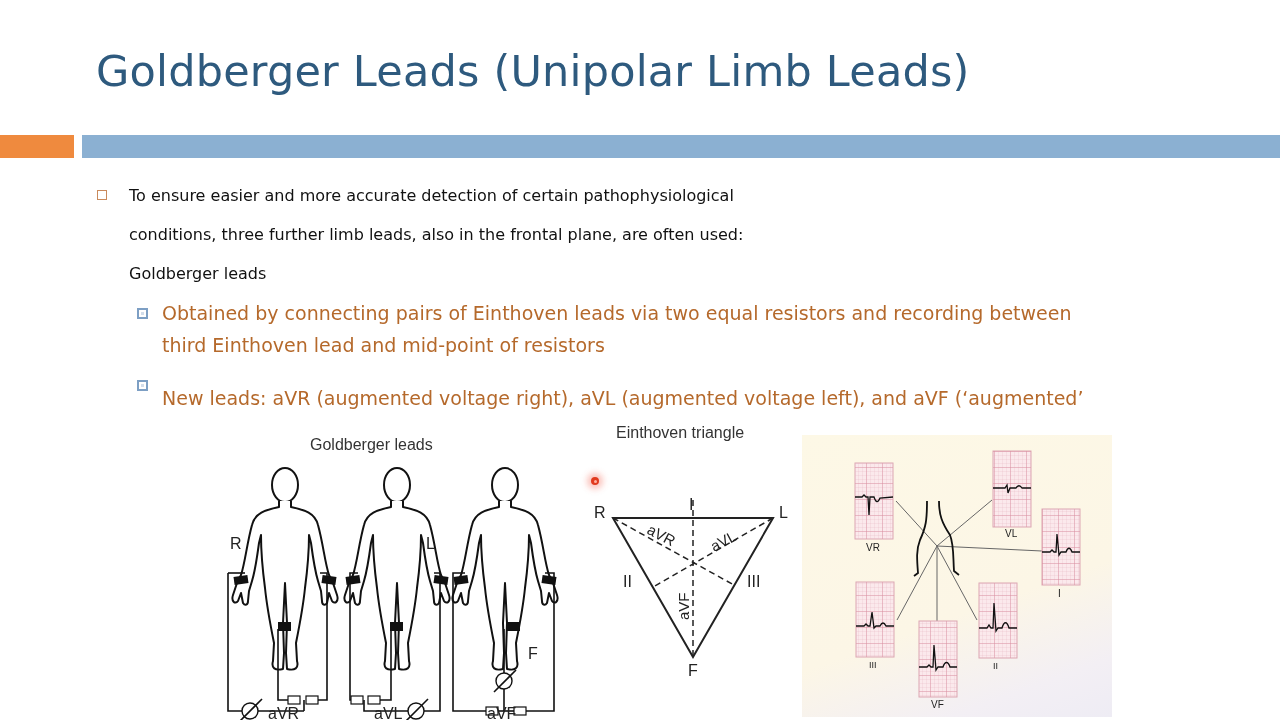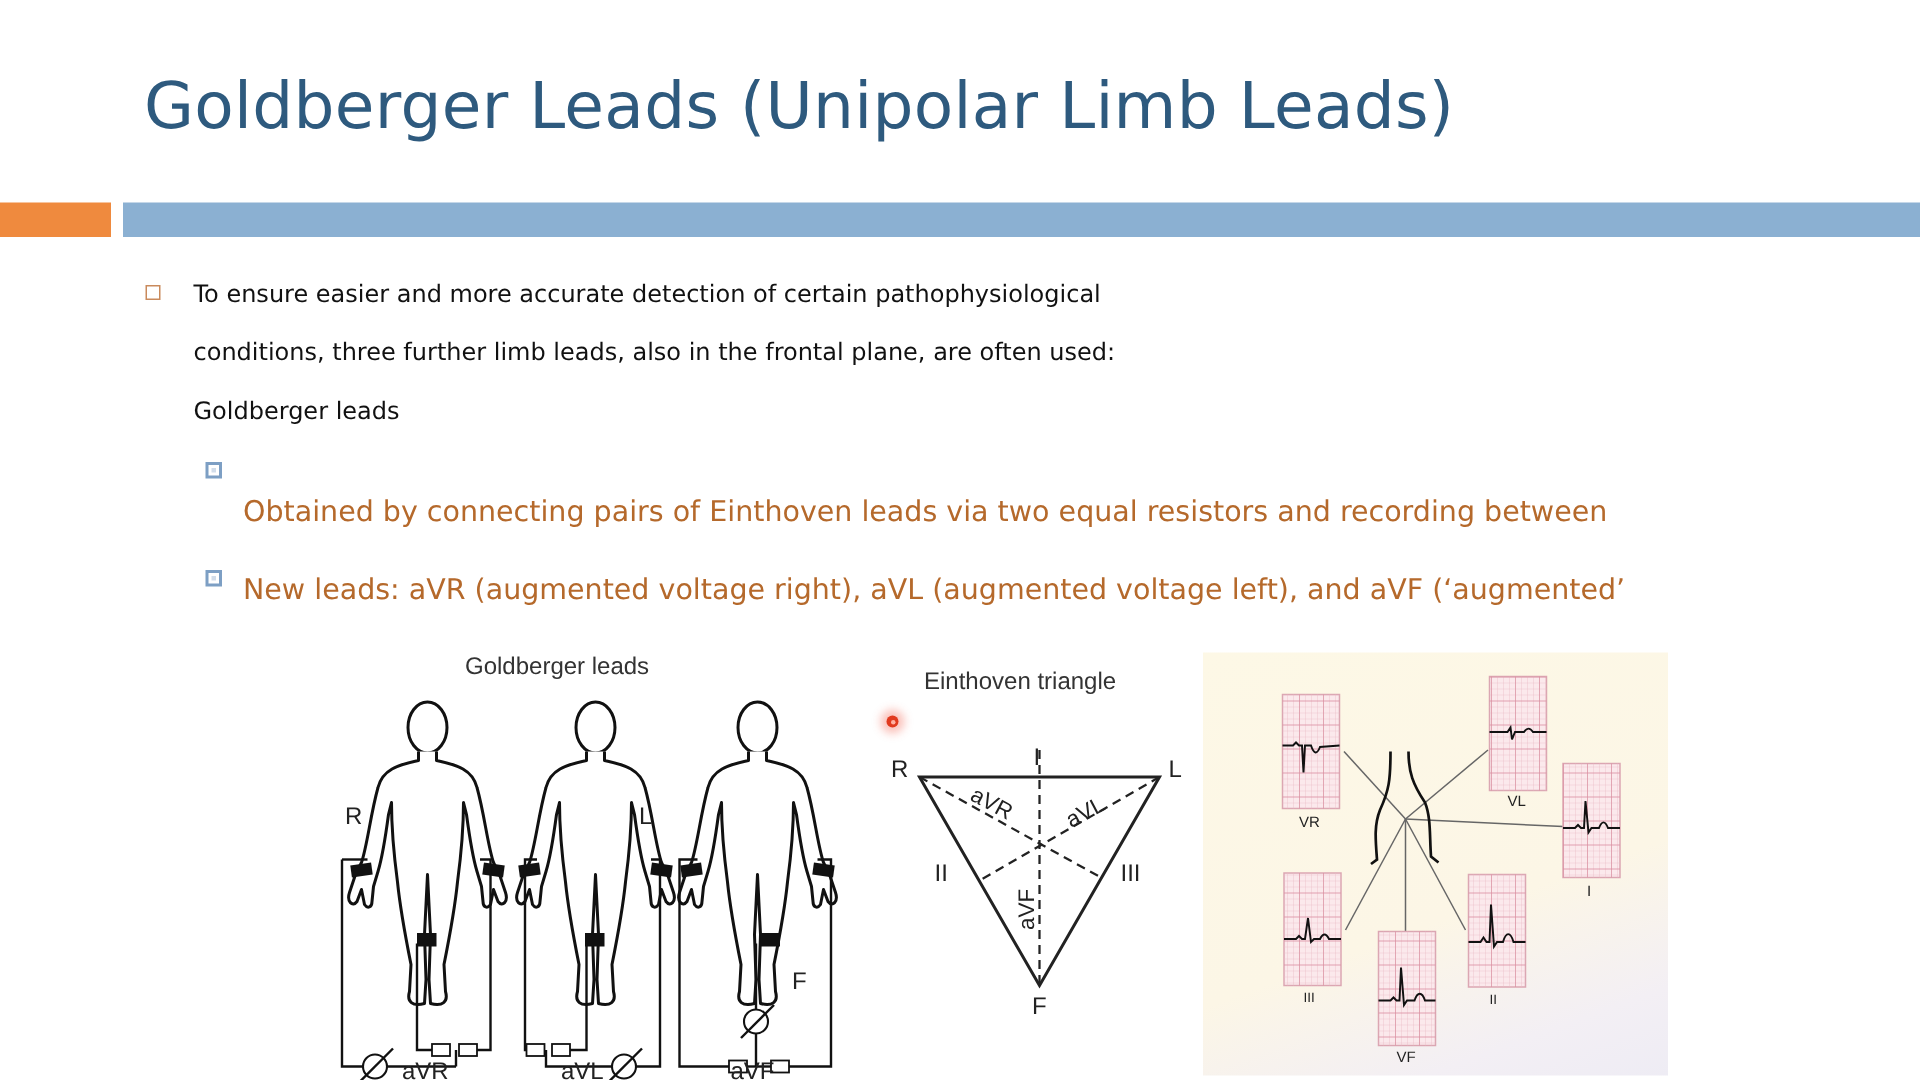--- a/index.html
+++ b/index.html
@@ -4,21 +4,21 @@
 <style>
   html, body { margin:0; padding:0; }
   body { width:1280px; height:720px; background:#ffffff; position:relative; overflow:hidden;
          font-family:"DejaVu Sans", sans-serif; }
   .title { position:absolute; left:96px; top:46px; font-size:43px; color:#2e5a7e; letter-spacing:0.2px;
            font-family:"DejaVu Sans", sans-serif; font-weight:normal; white-space:nowrap; }
   .bar-orange { position:absolute; left:0; top:135px; width:74px; height:23px; background:#ef8a3e; }
   .bar-blue { position:absolute; left:82px; top:135px; width:1198px; height:23px; background:#8bb0d2; }
   .b1 { position:absolute; left:129px; top:176px; width:1000px; font-size:16px; line-height:39px; color:#111; }
   .b1-mark { position:absolute; left:97px; top:190px; width:10px; height:10px; border:1.5px solid #c98a5c; box-sizing:border-box; }
-  .b2 { position:absolute; left:162px; width:1060px; font-size:19px; line-height:32px; color:#b5692b;margin-top:28px; }
+  .b2 { position:absolute; left:162px; width:1060px; font-size:19px; line-height:32px; color:#b5692b; }
   .b2-mark { position:absolute; left:137px; width:11px; height:11px; border:2px solid #7d9fc4; box-sizing:border-box; }
   .b2-mark::after { content:""; position:absolute; left:2px; top:2px; width:3px; height:3px; background:#7d9fc4; opacity:0.35; }
   .fig { position:absolute; }
   .cap { position:absolute; font-size:16px; color:#333; font-family:"Liberation Sans", sans-serif; white-space:nowrap; }
   .ecg-panel { position:absolute; left:802px; top:435px; width:310px; height:282px;
                background:linear-gradient(160deg,#fdf8e6 0%, #fcf6e6 60%, #f3eff4 85%, #eeecf4 100%); }
   .pointer { position:absolute; left:591px; top:477px; width:8px; height:8px; border-radius:50%;
              background:#e13a1e; box-shadow:0 0 6px 4px rgba(240,80,60,0.35); }
   .pointer::after { content:""; position:absolute; left:2.5px; top:2.5px; width:3px; height:3px; border-radius:50%; background:#ffb0a0; }
   svg text { font-family:"Liberation Sans", sans-serif; }
@@ -33,24 +33,25 @@
 <div class="b1-mark"></div>
 <div class="b1">
   <div>To ensure easier and more accurate detection of certain pathophysiological</div>
   <div>conditions, three further limb leads, also in the frontal plane, are often used:</div>
   <div>Goldberger leads</div>
 </div>
 
 <div class="b2-mark" style="top:308px"></div>
 <div class="b2" style="top:297px">
   <div>Obtained by connecting pairs of Einthoven leads via two equal resistors and recording between</div>
+  <div>third Einthoven lead and mid-point of resistors</div>
 </div>
 
 <div class="b2-mark" style="top:380px"></div>
-<div class="b2" style="top:349px">
+<div class="b2" style="top:382px">
   <div>New leads: aVR (augmented voltage right), aVL (augmented voltage left), and aVF (‘augmented’</div>
 </div>
 
 <div class="cap" style="left:310px; top:436px;">Goldberger leads</div>
 <svg class="fig" style="left:220px; top:455px;" width="360" height="265">
   <defs>
     <g id="body">
 
       <ellipse cx="0" cy="22" rx="13" ry="17" fill="#fff" stroke="#111" stroke-width="2"></ellipse>
 
@@ -103,21 +104,21 @@
     <polyline points="306,256 334,256 334,118 325,118" fill="none" stroke="#111" stroke-width="1.6"></polyline>
     <line x1="284" y1="174" x2="284" y2="218" stroke="#111" stroke-width="1.6"></line>
     <circle cx="284" cy="226" r="8" fill="#fff" stroke="#111" stroke-width="1.4"></circle>
     <line x1="274" y1="237" x2="296" y2="215" stroke="#111" stroke-width="1.6"></line>
     <line x1="284" y1="234" x2="284" y2="256" stroke="#111" stroke-width="1.6"></line>
     <text x="308" y="204" font-size="16" fill="#222">F</text>
     <text x="267" y="264" font-size="16" fill="#222">aVF</text>
   </g>
 </svg>
 
-<div class="cap" style="left:616px; top:446px;">Einthoven triangle</div>
+<div class="cap" style="left:616px; top:424px;">Einthoven triangle</div>
 <svg class="fig" style="left:580px; top:490px;" width="220" height="190">
   <polygon points="33,28 193,28 113,167" fill="none" stroke="#222" stroke-width="2"></polygon>
   <line x1="113" y1="10" x2="113" y2="167" stroke="#222" stroke-width="1.5" stroke-dasharray="6,4"></line>
   <line x1="33" y1="28" x2="154" y2="95" stroke="#222" stroke-width="1.5" stroke-dasharray="6,4"></line>
   <line x1="193" y1="28" x2="73" y2="97" stroke="#222" stroke-width="1.5" stroke-dasharray="6,4"></line>
   <text x="14" y="28" font-size="16" fill="#222">R</text>
   <text x="199" y="28" font-size="16" fill="#222">L</text>
   <text x="108" y="186" font-size="16" fill="#222">F</text>
   <text x="109" y="20" font-size="16" fill="#222">I</text>
   <text x="43" y="97" font-size="16" fill="#222">II</text>

